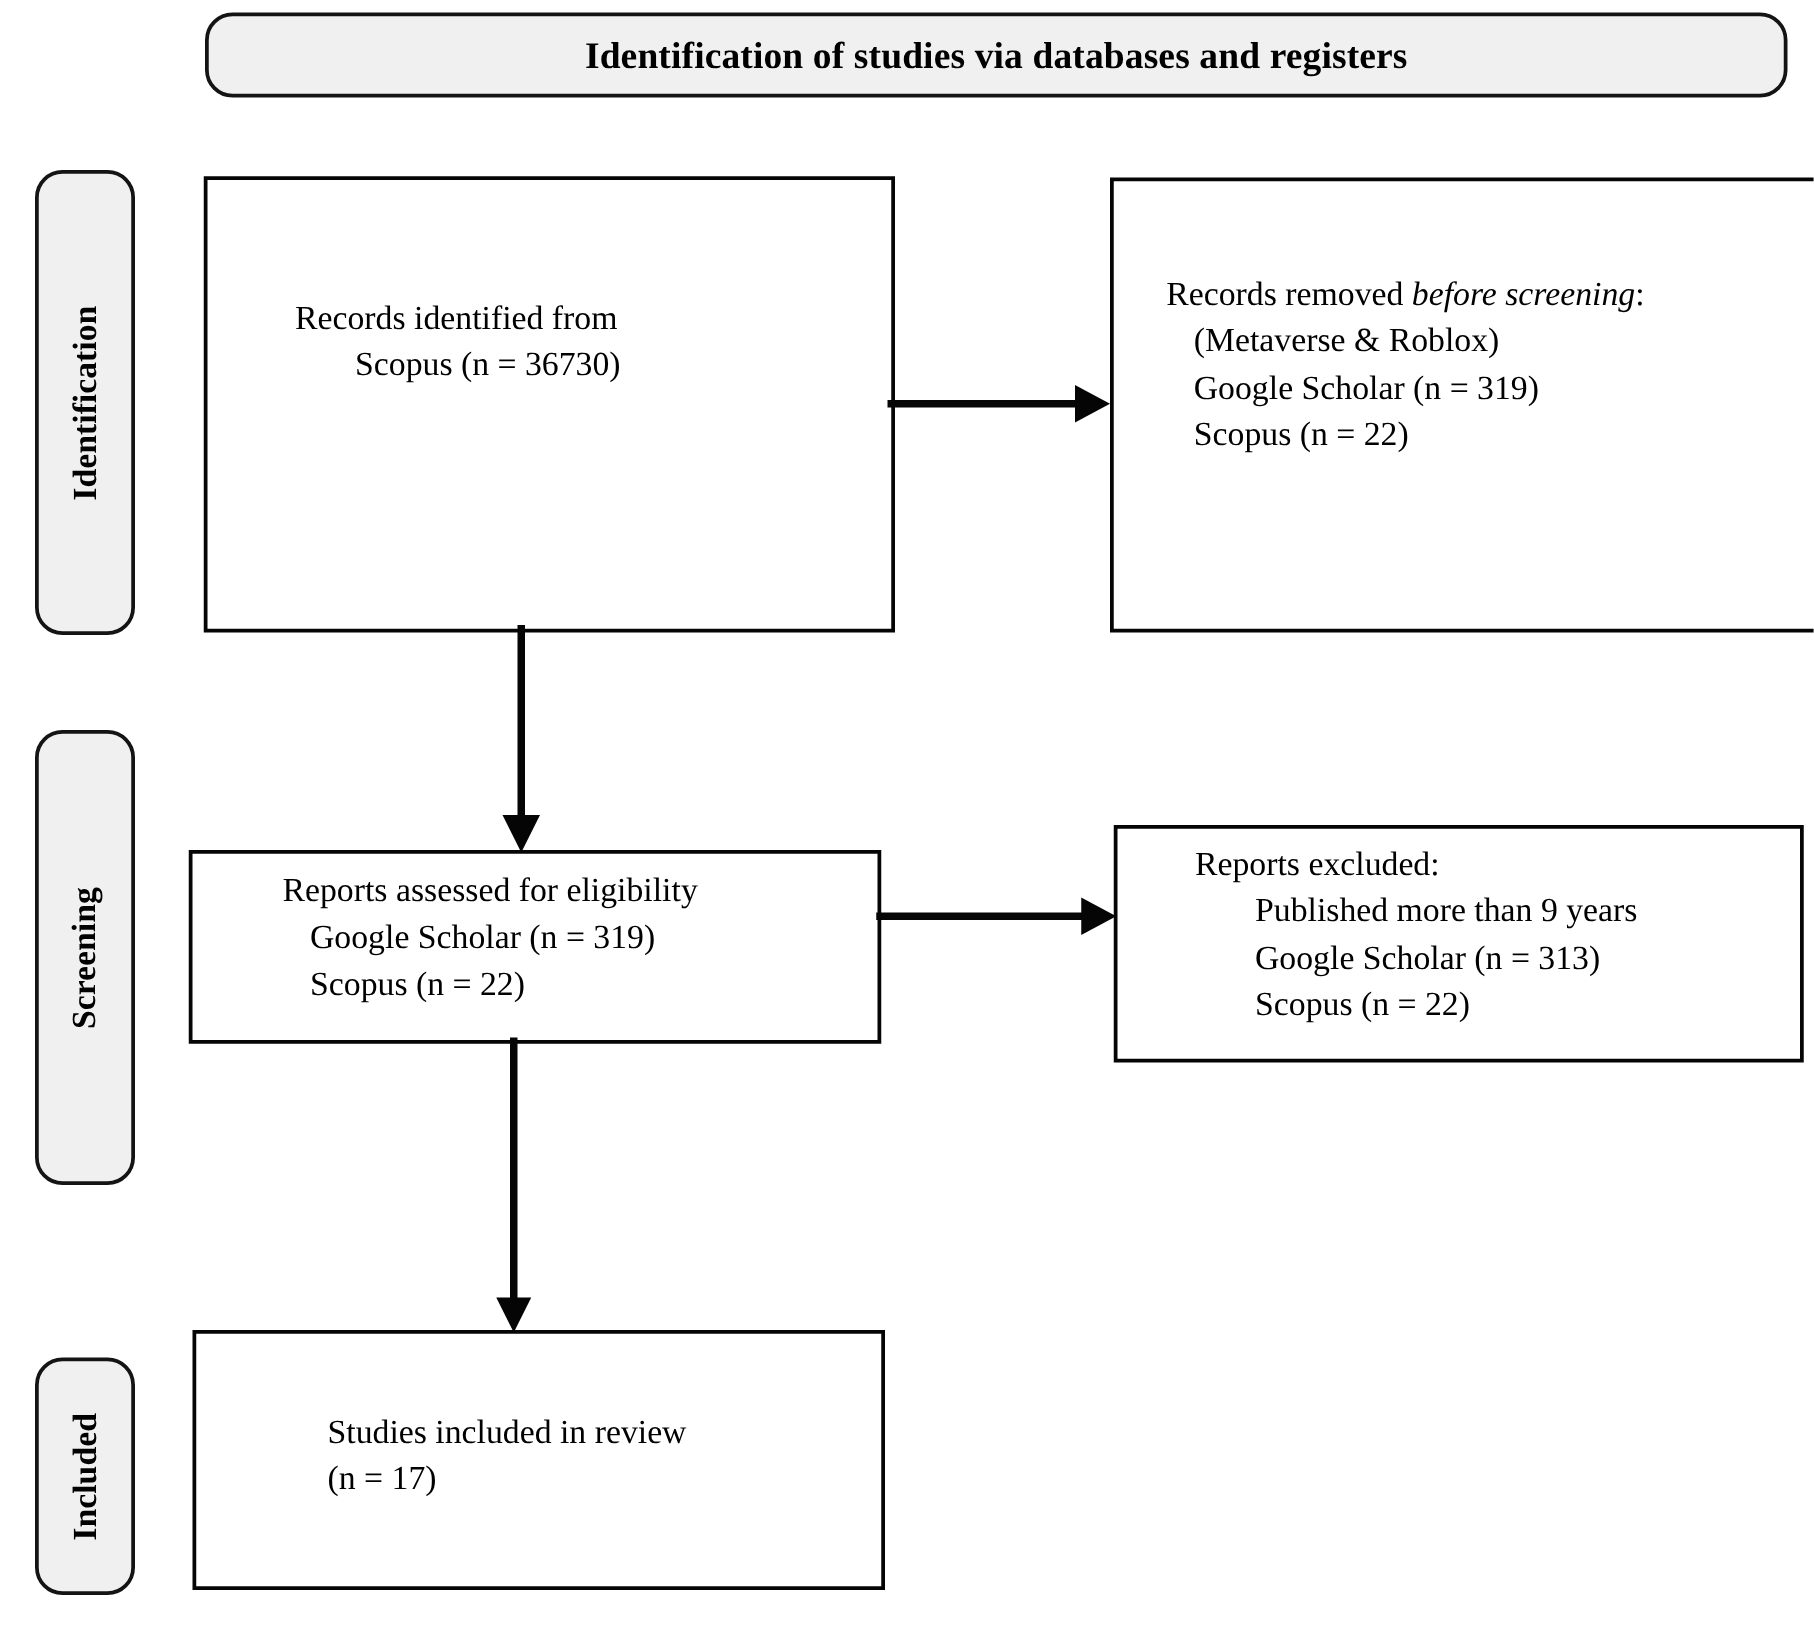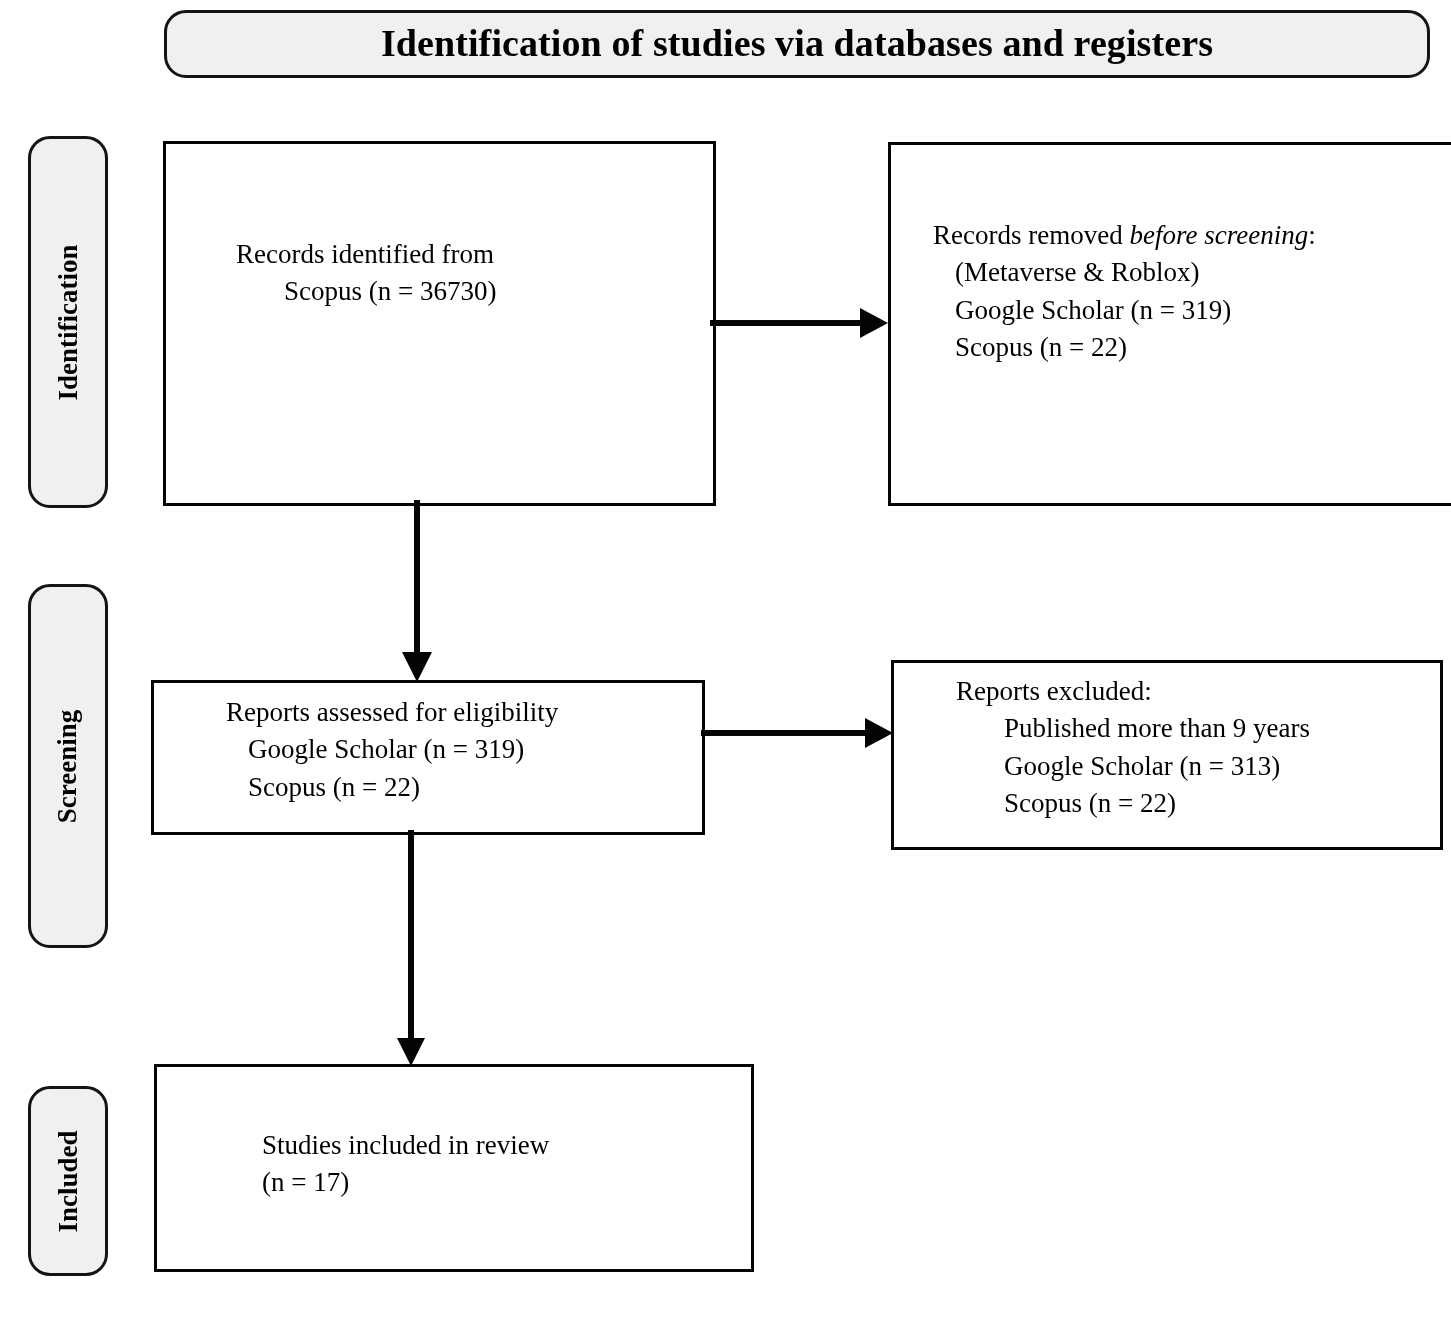--- a/index.html
+++ b/index.html
@@ -28,21 +28,21 @@
     height: 68px;
     background: #f0f0f0;
     border: 3px solid #141414;
     border-radius: 22px;
     box-sizing: border-box;
     display: flex;
     align-items: center;
     justify-content: center;
   }
   .header-title {
-    font-size: 38px;
+    font-size: 30px;
     font-weight: bold;
     letter-spacing: 0.1px;
     text-align: center;
     line-height: 1.1;
   }
 
   
   .stage-tab {
     position: absolute;
     background: #f0f0f0;
@@ -90,21 +90,21 @@
 
   #box-removed        { left: 888px;  top: 142px;  width: 598px;  height: 364px; }
   #box-removed .box-text { top: 72px; padding-left: 42px; }
 
   #box-eligibility    { left: 151px;  top: 680px;  width: 554px;  height: 155px; }
   #box-eligibility .box-text { top: 11px; padding-left: 72px; }
 
   #box-excluded       { left: 891px;  top: 660px;  width: 552px;  height: 190px; }
   #box-excluded .box-text { top: 10px; padding-left: 62px; }
 
-  #box-included       { left: 154px;  top: 1064px; width: 600px;  height: 208px; padding-left: 12px; }
+  #box-included       { left: 154px;  top: 1064px; width: 554px;  height: 208px; padding-left: 12px; }
   #box-included .box-text { top: 60px; padding-left: 105px; }
 
   
   .arrow-svg {
     position: absolute;
     overflow: visible;
     pointer-events: none;
   }
   #arrow-ident-to-removed { left: 710px; top: 300px; width: 182px; height: 46px; }
   #arrow-ident-to-elig    { left: 394px; top: 500px; width: 46px; height: 186px; }

